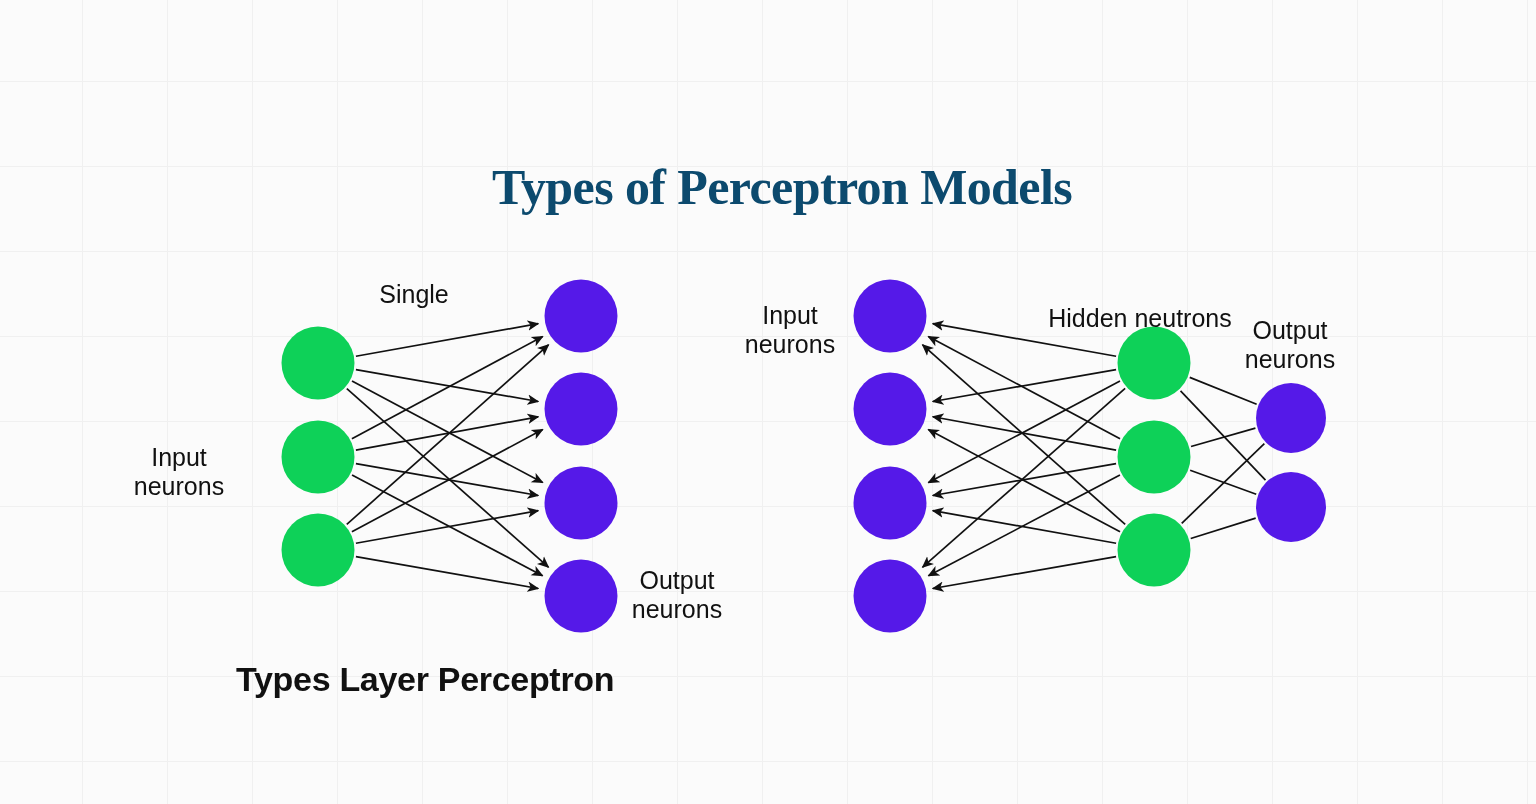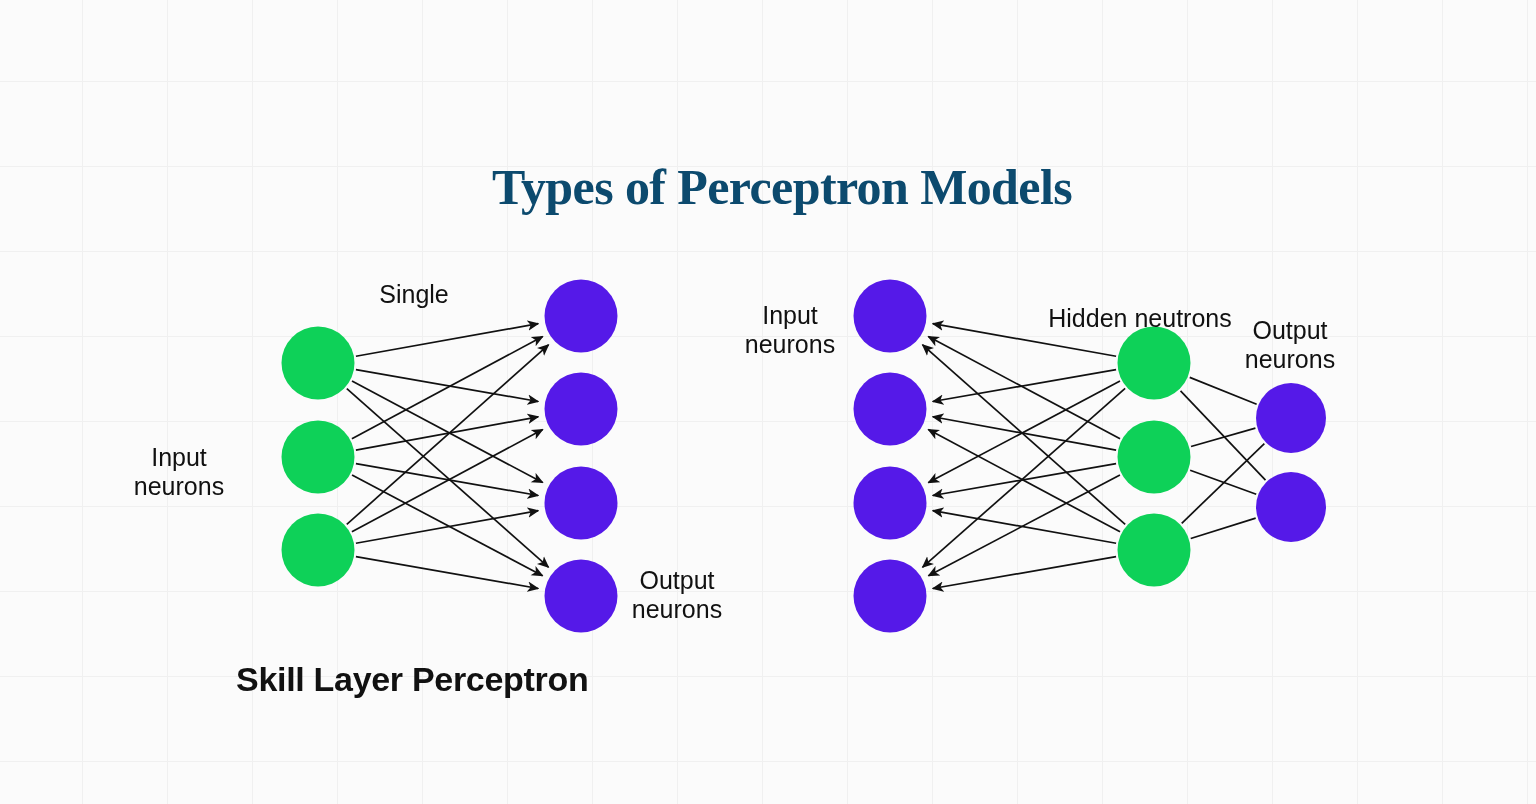--- a/index.html
+++ b/index.html
@@ -137,15 +137,15 @@
   <div class="nlabel ta-c" style="left:352px; top:280px; width:124px;">Single</div>
   <div class="nlabel ta-c" style="left:624px; top:566px; width:106px;">Output
 neurons</div>
 
   <div class="nlabel ta-c" style="left:737px; top:301px; width:106px;">Input
 neurons</div>
   <div class="nlabel ta-c" style="left:1028px; top:264px; width:224px;margin-top:40px;">Hidden neutrons</div>
   <div class="nlabel ta-c" style="left:1237px; top:316px; width:106px;">Output
 neurons</div>
 
-  <div class="caption cap-left">Skill Layer Perceptron</div>
+  <div class="caption cap-left">Types Layer Perceptron</div>
 
 </div>
 
 </body></html>

